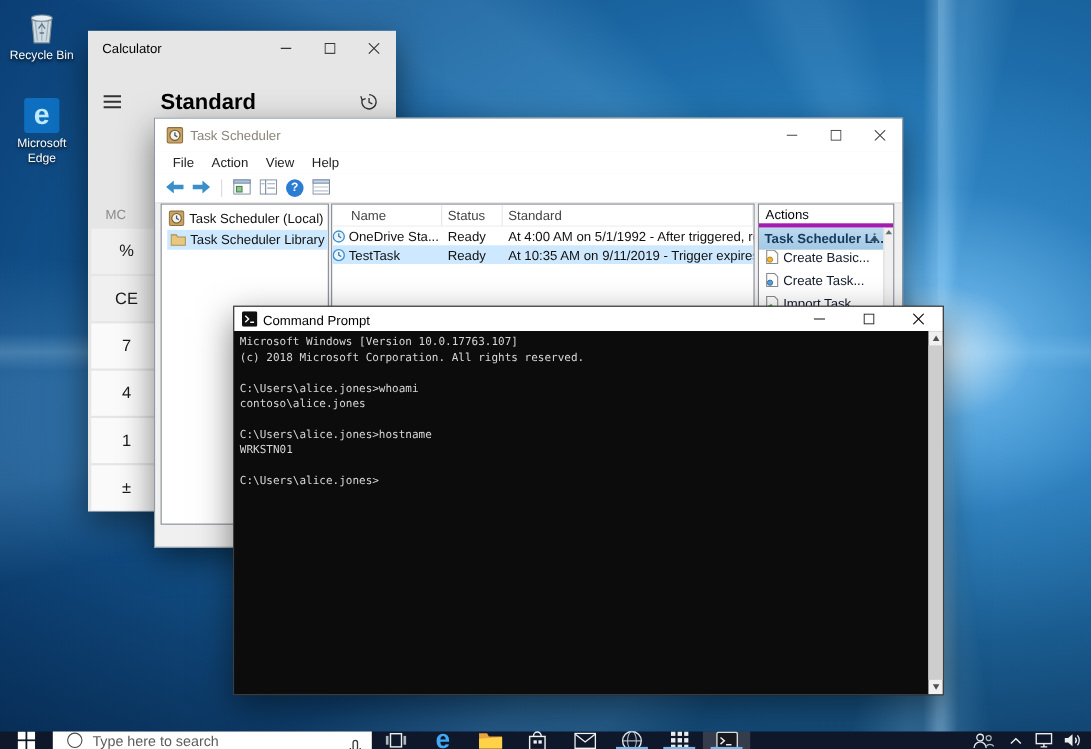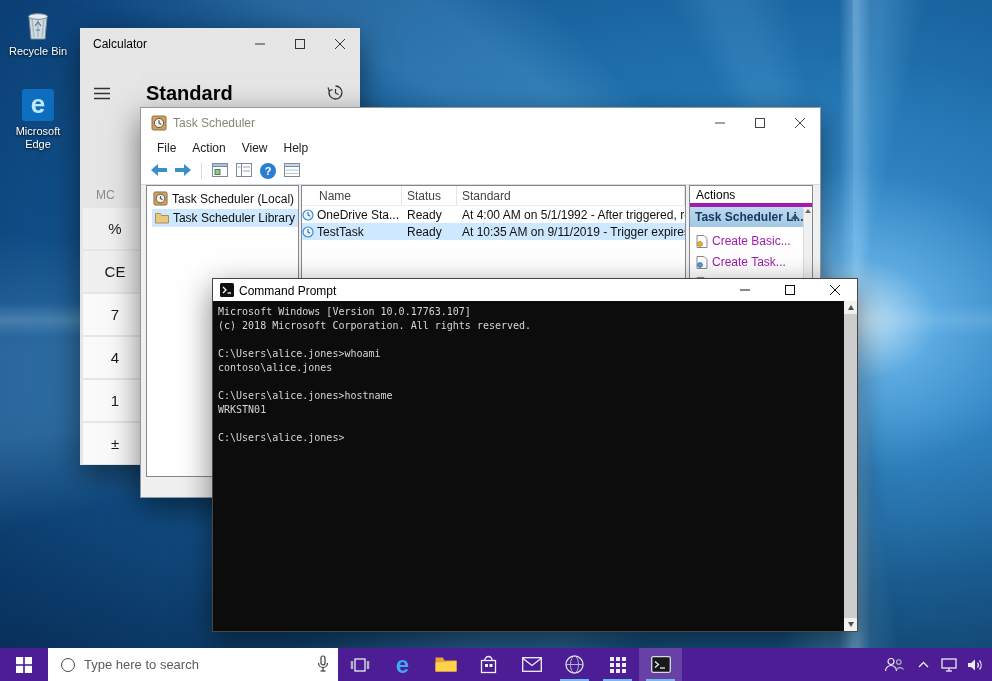--- a/index.html
+++ b/index.html
@@ -71,42 +71,42 @@
   .lhead span{display:flex;align-items:center;padding-left:5px;border-right:1px solid #e5e5e5;white-space:nowrap;overflow:hidden}
   .lhead span:first-child{padding-left:17px}
   .lrow{display:grid;grid-template-columns:100px 55px 1fr;height:17px;align-items:center;white-space:nowrap;color:#111}
   .lrow .nm{display:flex;align-items:center;gap:3px;padding-left:0;overflow:hidden}
   .lrow .st,.lrow .tg{overflow:hidden;padding-left:5px}
   .lrow.sel{background:#cde8ff}
   #ts .actions{left:548px;width:124px}
   .acttitle{height:21px;display:flex;align-items:center;padding-left:6px;color:#000;border-bottom:4px solid #a21caf}
   .actgroup{height:20px;margin-right:9px;display:flex;align-items:center;background:linear-gradient(#bcd9ee,#a3c8e4);color:#16385c;font-weight:bold;padding-left:5px;white-space:nowrap;overflow:hidden;position:relative}
   .actgroup .up{position:absolute;right:4px;top:7px;width:0;height:0;border-left:4px solid transparent;border-right:4px solid transparent;border-bottom:5px solid #35506b}
-  .actitem{height:21px;display:flex;align-items:flex-end;gap:4px;padding-left:6px;white-space:nowrap;overflow:hidden;color:#a21caf}
+  .actitem{height:21px;display:flex;align-items:flex-start;gap:4px;padding-left:6px;white-space:nowrap;overflow:hidden;color:#0f172a}
   .actsb{position:absolute;right:0;top:21px;bottom:0;width:9px;background:#f0f0f0;border-left:1px solid #dcdcdc}
   .actsb .ar{margin:2px auto;width:0;height:0;border-left:3px solid transparent;border-right:3px solid transparent;border-bottom:4px solid #6a6a6a}
 
   
   #cmd{left:212px;top:278px;width:646px;height:354px;background:#0c0c0c;border:1px solid #474747;z-index:30}
   #cmd .tb{position:relative;height:22px;background:#fff}
   #cmd .tb .t{position:absolute;left:26px;top:5px;font-size:12px;color:#000}
   #cmd .tb .appic{position:absolute;left:7px;top:4px}
   #cmd .wc{height:22px}
   #cmd .wcb{width:45px}
   #cmd .screen{position:absolute;left:0;top:22px;right:13px;bottom:0;background:#0c0c0c;padding:4px 0 0 5px;overflow:hidden}
   .cmd-line{font-family:"DejaVu Sans Mono",monospace;font-size:10px;line-height:14px;min-height:14px;color:#d6d6d6;white-space:pre}
   #cmd .sb{position:absolute;right:0;top:22px;bottom:0;width:13px;background:#f0f0f0}
   #cmd .sb .btn{height:13px;display:flex;align-items:center;justify-content:center}
   #cmd .sb .tri-up{width:0;height:0;border-left:3.5px solid transparent;border-right:3.5px solid transparent;border-bottom:5px solid #505050}
   #cmd .sb .tri-dn{width:0;height:0;border-left:3.5px solid transparent;border-right:3.5px solid transparent;border-top:5px solid #505050}
   #cmd .sb .thumb{position:absolute;top:13px;bottom:13px;left:0;right:0;background:#cdcdcd}
   #cmd .sb .btn.bottom{position:absolute;bottom:0;left:0;right:0}
 
   
-  #taskbar{position:absolute;left:0;right:0;bottom:0;height:33px;background:#4c1d95;display:flex;align-items:stretch;z-index:50}
+  #taskbar{position:absolute;left:0;right:0;bottom:0;height:16px;background:#0f172a;display:flex;align-items:stretch;z-index:50}
   .tb-slot{width:43px;display:flex;align-items:center;justify-content:center;position:relative}
   .tb-slot.start{width:48px}
   .tb-slot.active{background:rgba(255,255,255,.16)}
   .underline{position:absolute;bottom:0;left:7px;right:7px;height:2px;background:#76b9ed}
   #search{width:290px;background:#fff;display:flex;align-items:center;position:relative}
   #search .ring{width:14px;height:14px;border:1.6px solid #4a4a4a;border-radius:50%;margin-left:13px}
   #search input{border:0;outline:0;background:transparent;font-size:13px;color:#5c5c5c;margin-left:9px;width:200px;font-family:"Liberation Sans",sans-serif}
   #search input::placeholder{color:#5c5c5c;opacity:1}
   #search .mic{position:absolute;right:9px;top:7px}
   .edge-glyph{font-size:24px;font-weight:bold;color:#3fa9f5;line-height:24px}

